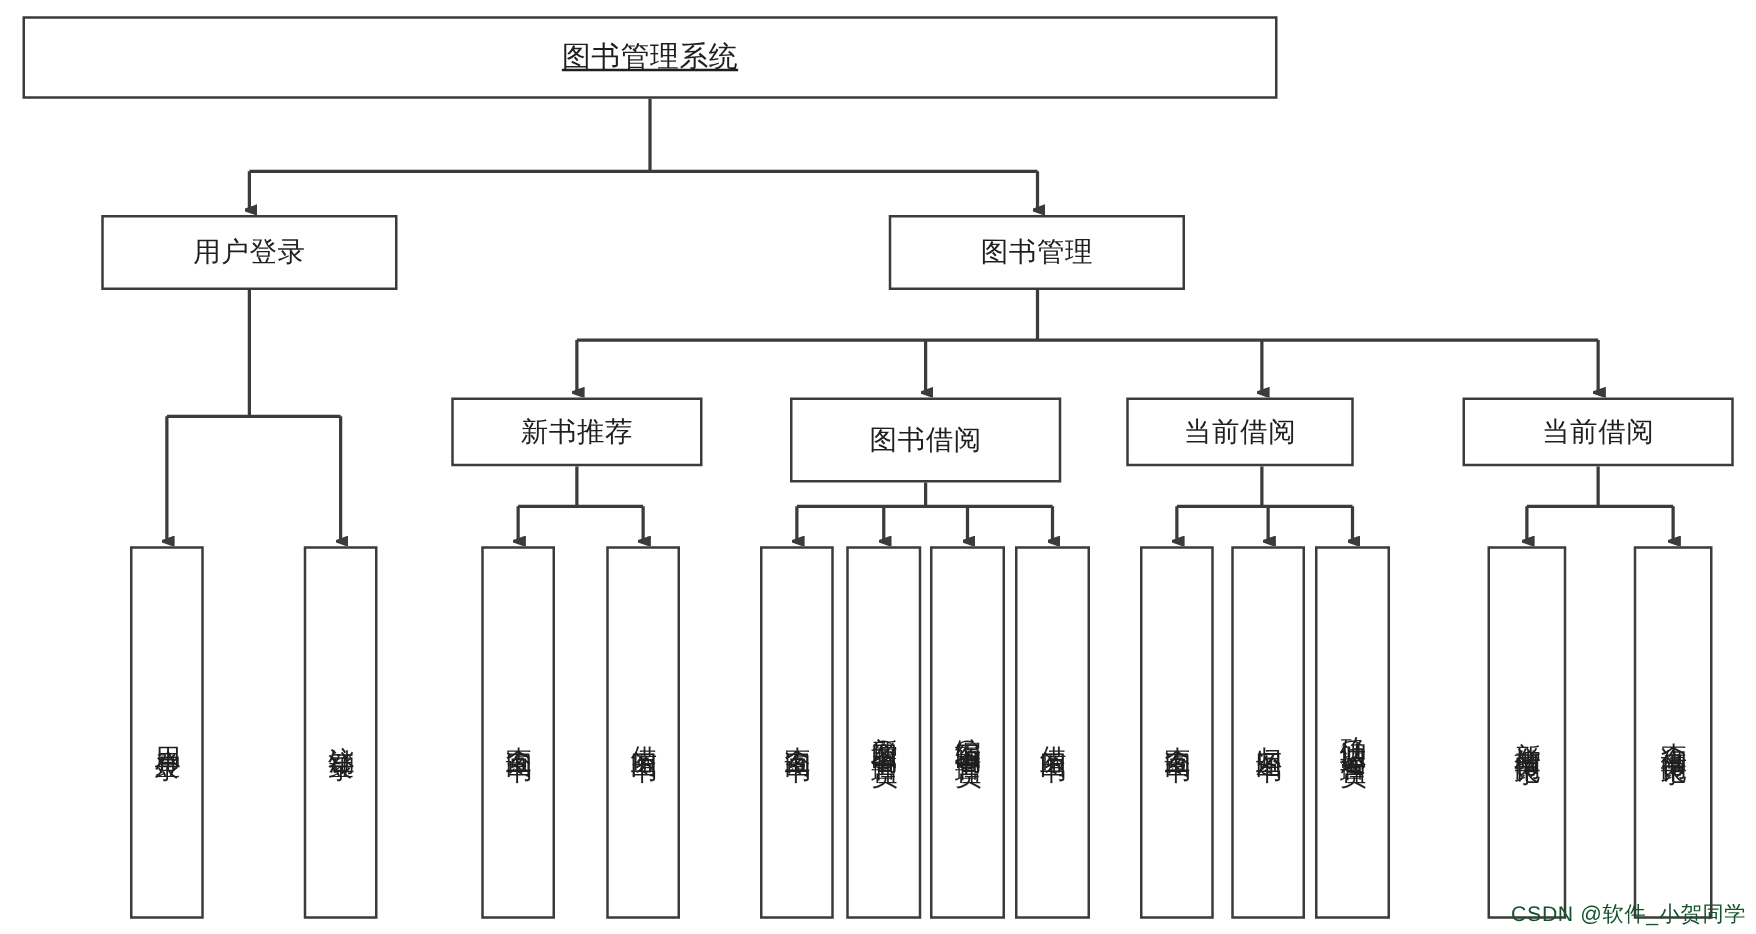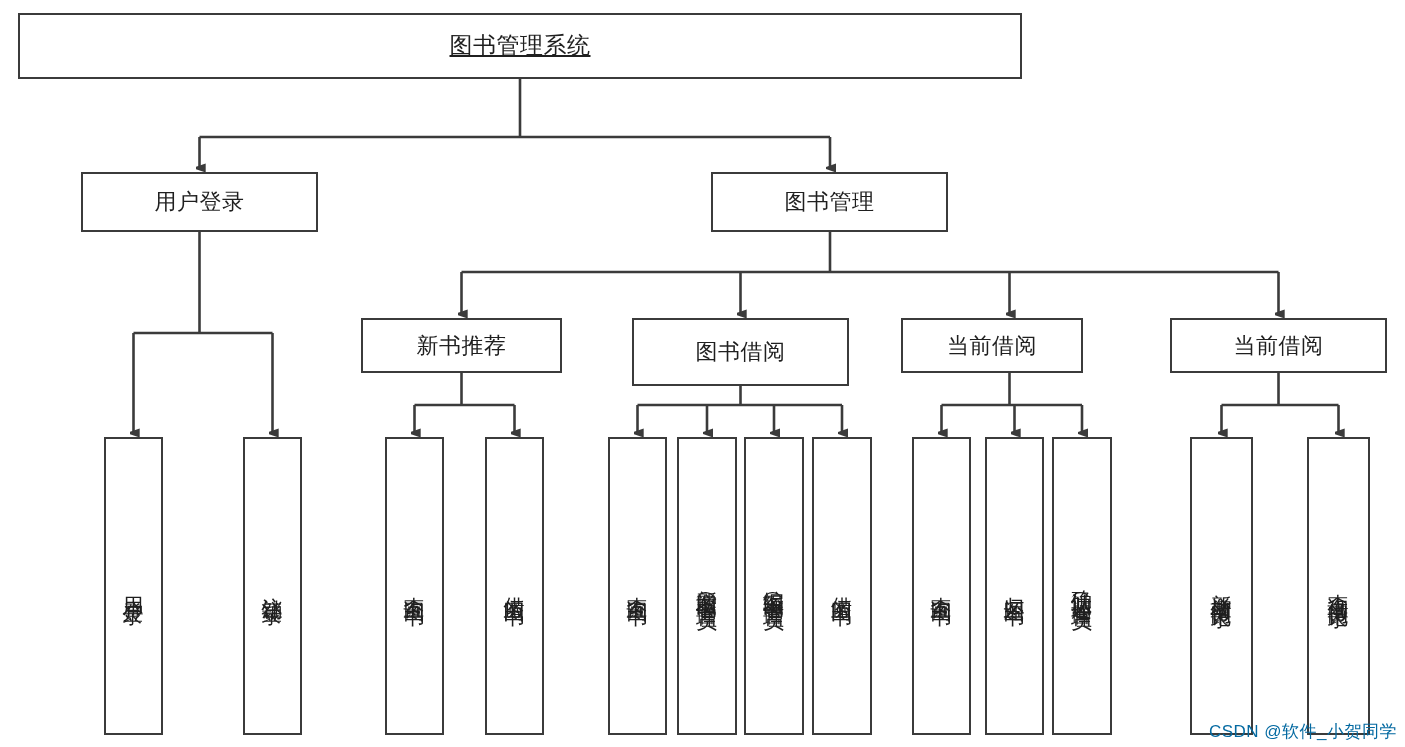--- a/index.html
+++ b/index.html
@@ -57,21 +57,21 @@
     font-size: 21px;
     letter-spacing: 3px;
     line-height: 1;
     white-space: nowrap;
   }
   #watermark {
     position: absolute;
     right: 8px;
     bottom: 4px;
     font-size: 17px;
-    color: #0369a1;
+    color: #14532d;
     letter-spacing: 0.5px;
     z-index: 5;
     white-space: nowrap;
   }
 </style>
 </head>
 <body>
 
 <div id="diagram-root">
 

